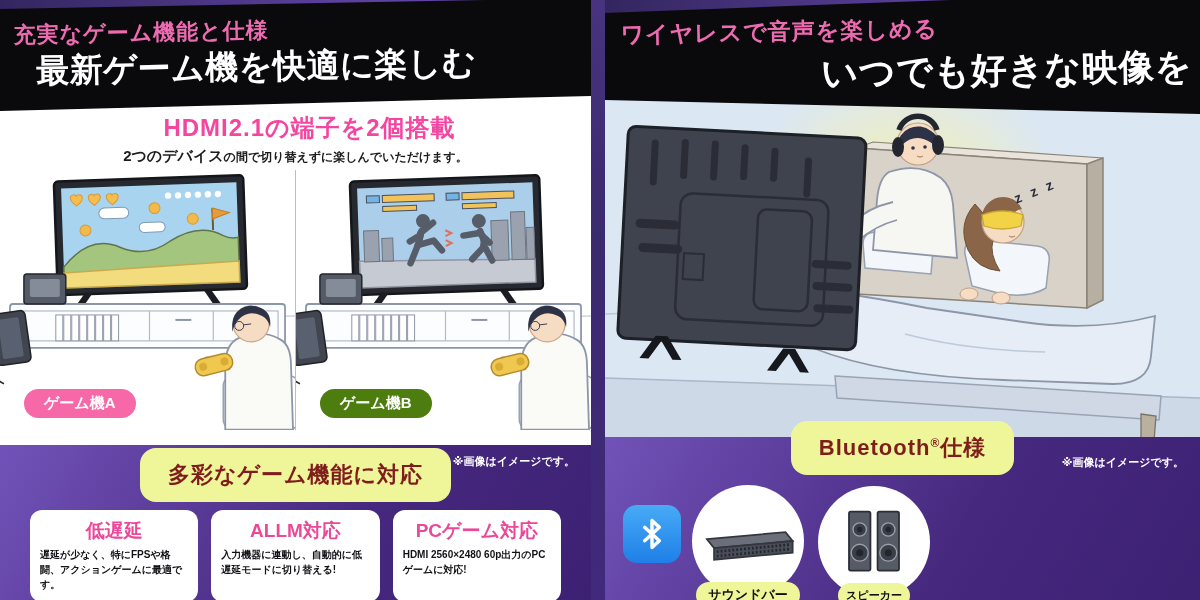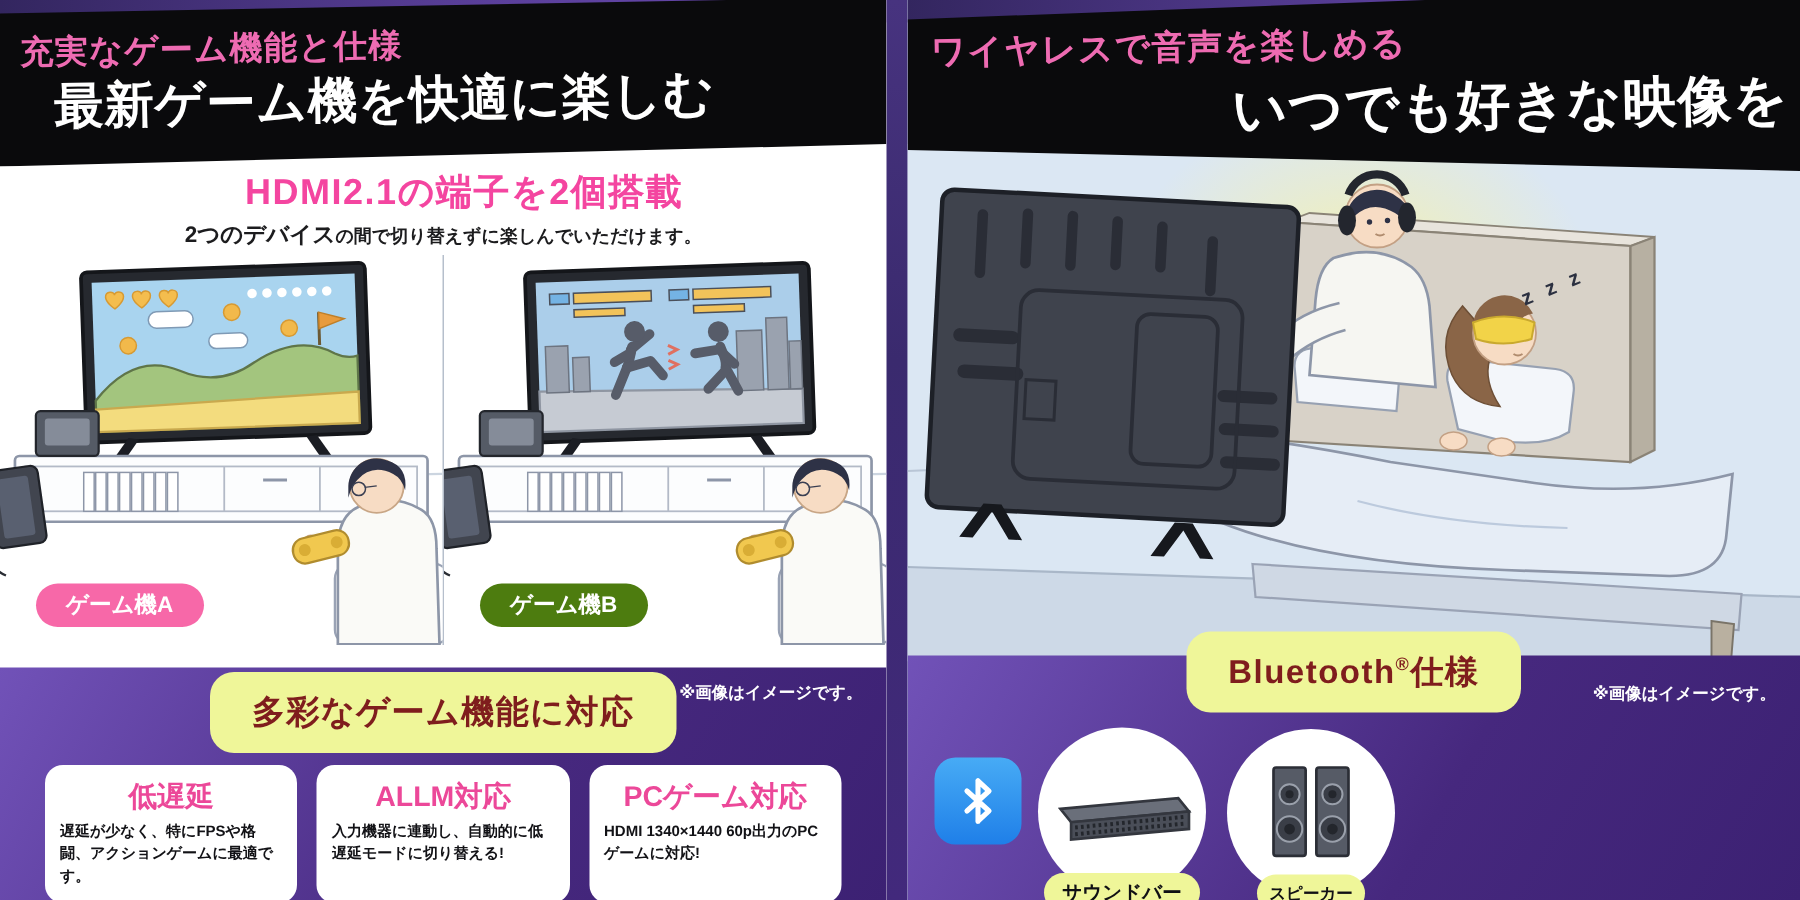--- a/index.html
+++ b/index.html
@@ -272,21 +272,21 @@
         <div class="card">
           <div class="card-title">低遅延</div>
           <div class="card-body">遅延が少なく、特にFPSや格闘、アクションゲームに最適です。</div>
         </div>
         <div class="card">
           <div class="card-title">ALLM対応</div>
           <div class="card-body">入力機器に連動し、自動的に低遅延モードに切り替える!</div>
         </div>
         <div class="card">
           <div class="card-title">PCゲーム対応</div>
-          <div class="card-body">HDMI 1340×1440 60p出力のPCゲームに対応!</div>
+          <div class="card-body">HDMI 2560×2480 60p出力のPCゲームに対応!</div>
         </div>
       </div>
     </div>
   </div>
 
   <div class="panel panel-right">
     <div class="top-band"></div>
     <div class="banner banner-r">
       <div class="banner-inner">
         <div class="hdr-sub">ワイヤレスで音声を楽しめる</div>

